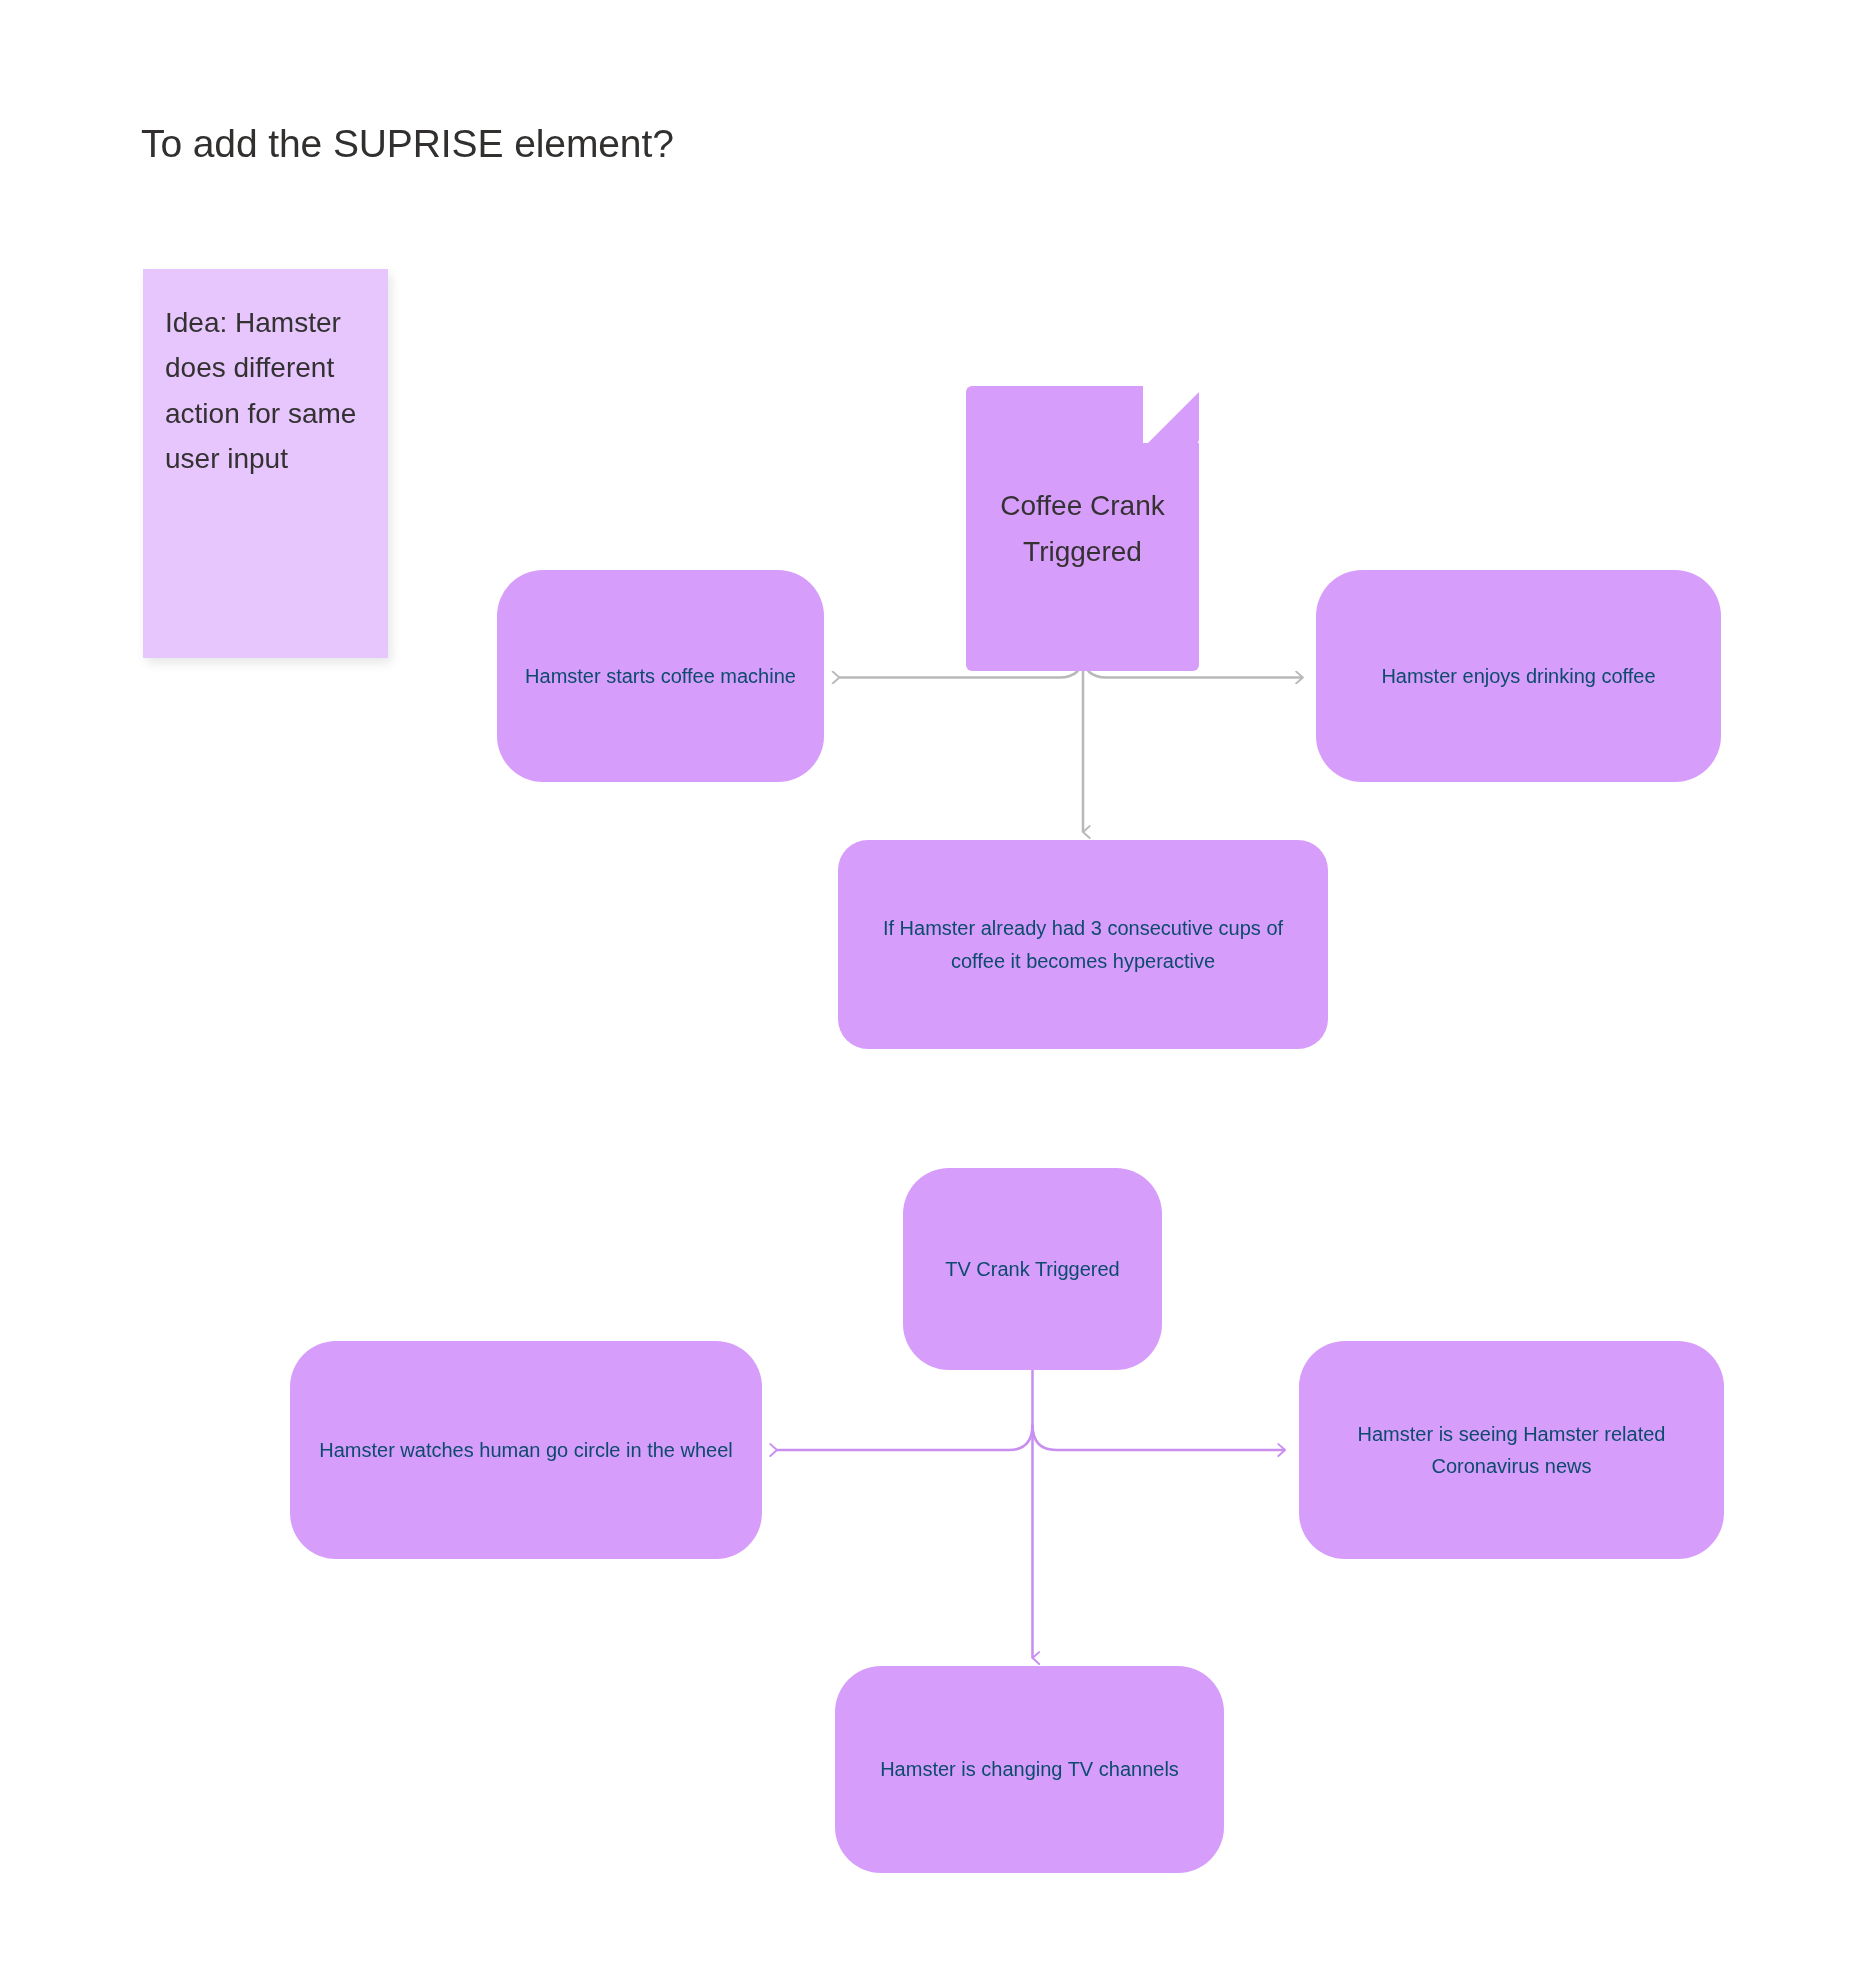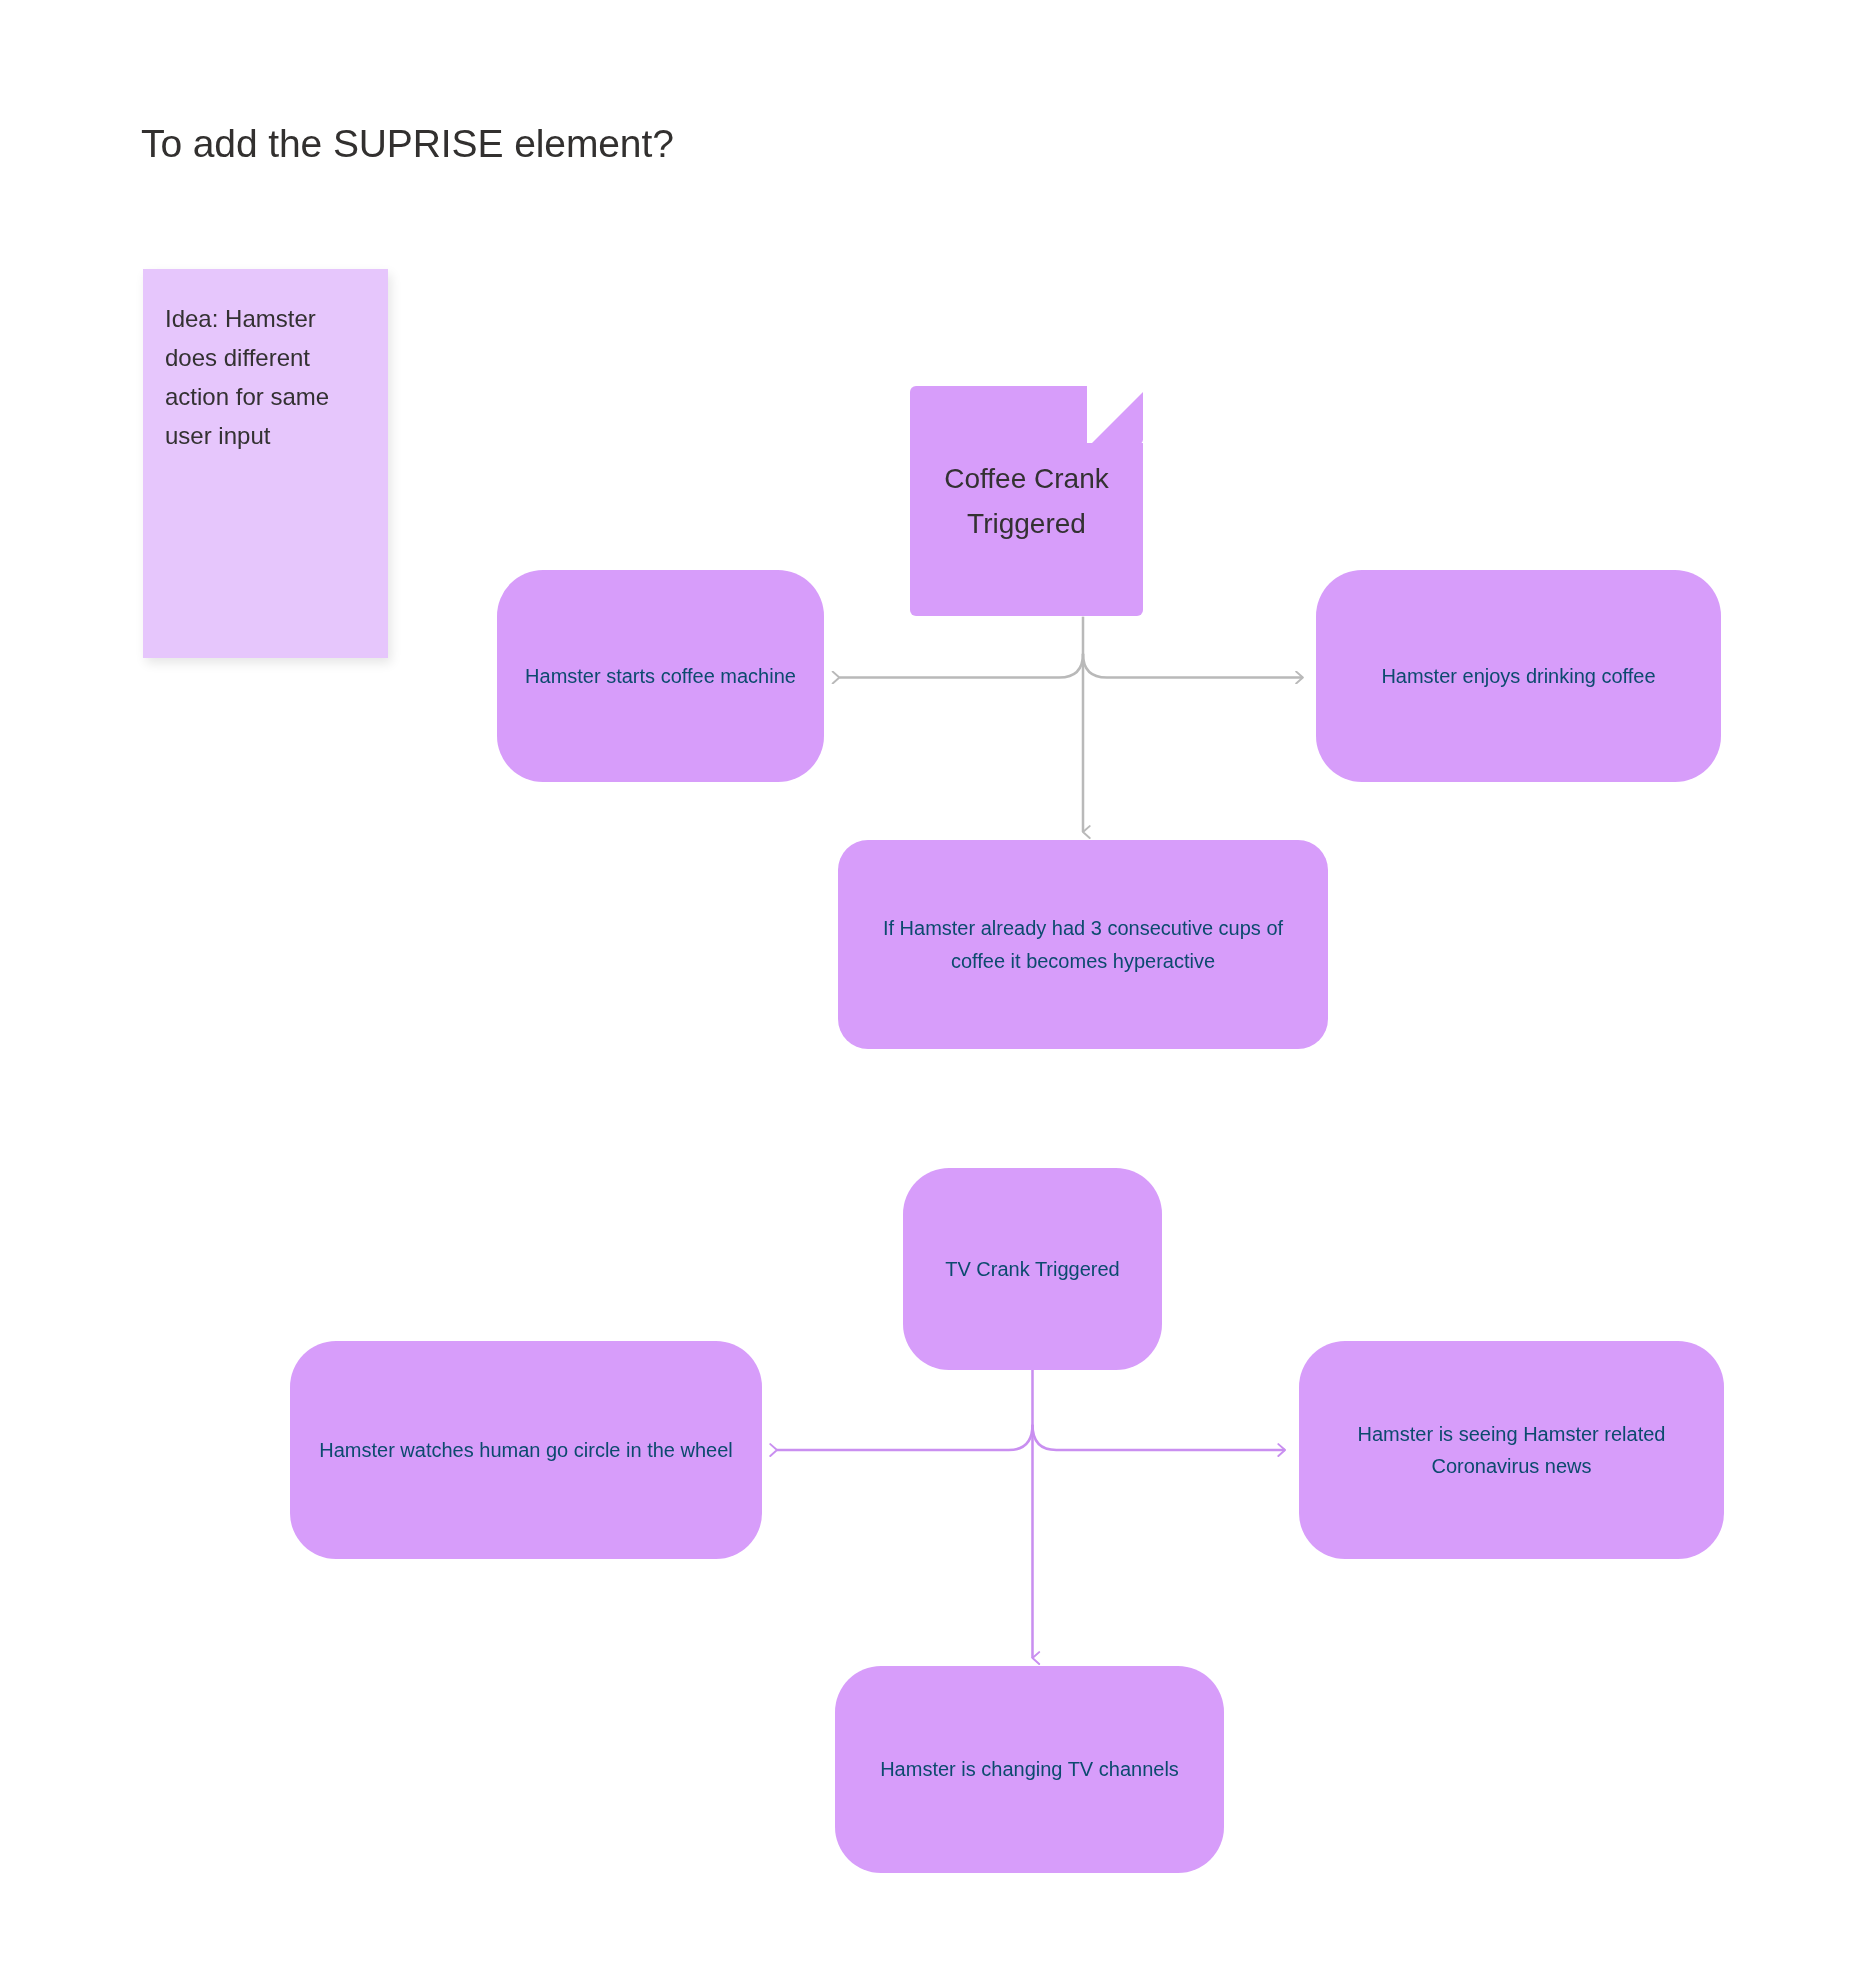--- a/index.html
+++ b/index.html
@@ -34,21 +34,21 @@
     position: absolute;
     left: 143px;
     top: 269px;
     width: 245px;
     height: 389px;
     background: #e6c6fc;
     box-shadow: 3px 4.5px 10.4px rgba(0,0,0,0.10);
     padding: 31px 22px 0 22px;
   }
   .sticky-note .note-text {
-    font-size: 24px;
+    font-size: 28px;
     line-height: 1.62;
     color: #333132;
     word-wrap: break-word;
   }
 
   
   .node {
     position: absolute;
     background: #d79dfa;
     border-radius: 46px;
@@ -99,21 +99,21 @@
   .conn-layer {
     position: absolute;
     left: 0;
     top: 0;
     width: 1857px;
     height: 1985px;
     pointer-events: none;
   }
 
   
-  #node-coffee-crank   { left: 910px; top: 386px;  width: 233px;  height: 230px; }
+  #node-coffee-crank   { left: 966px; top: 386px;  width: 233px;  height: 285px; }
   #node-hamster-starts { left: 497px;  top: 570px;  width: 327px;  height: 212px; }
   #node-hamster-enjoys { left: 1316px; top: 570px;  width: 405px;  height: 212px; text-align: center; }
   #node-hyperactive    { left: 838px; top: 840px; width: 490px;  height: 209px; border-radius: 30px; }
 
   
   #node-tv-crank       { left: 903px; top: 1168px; width: 259px;  height: 202px; }
   #node-watches-human  { left: 290px;  top: 1341px; width: 472px;  height: 218px; text-align: center; }
   #node-seeing-news    { left: 1299px; top: 1341px; width: 425px;  height: 218px; }
   #node-changing-tv    { left: 835px; top: 1666px; width: 389px;  height: 207px; }
 </style>

